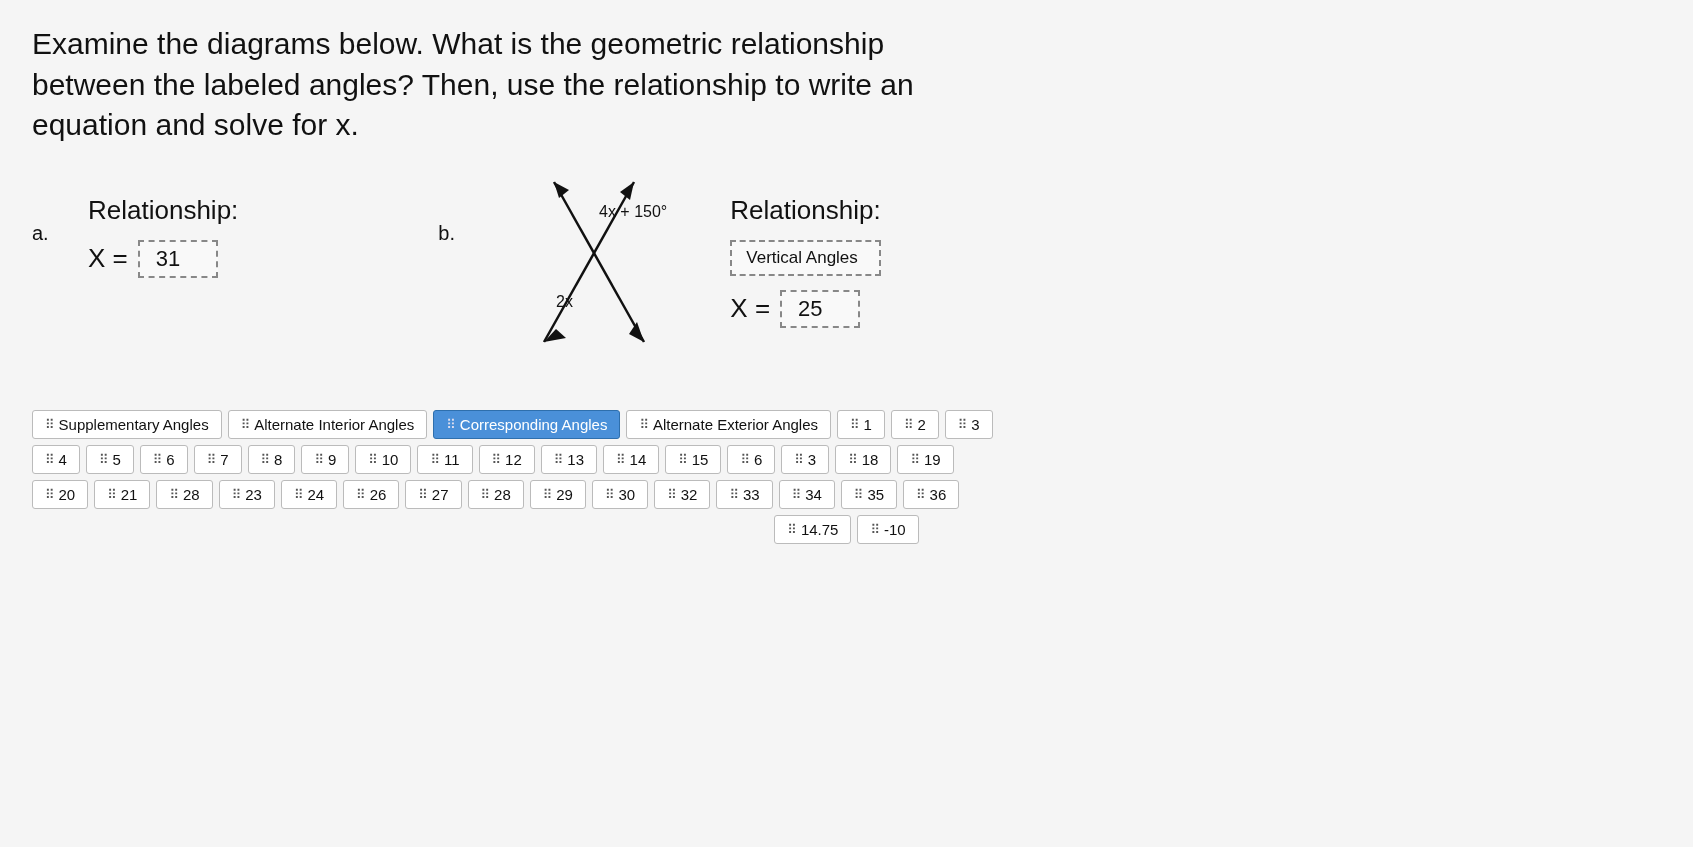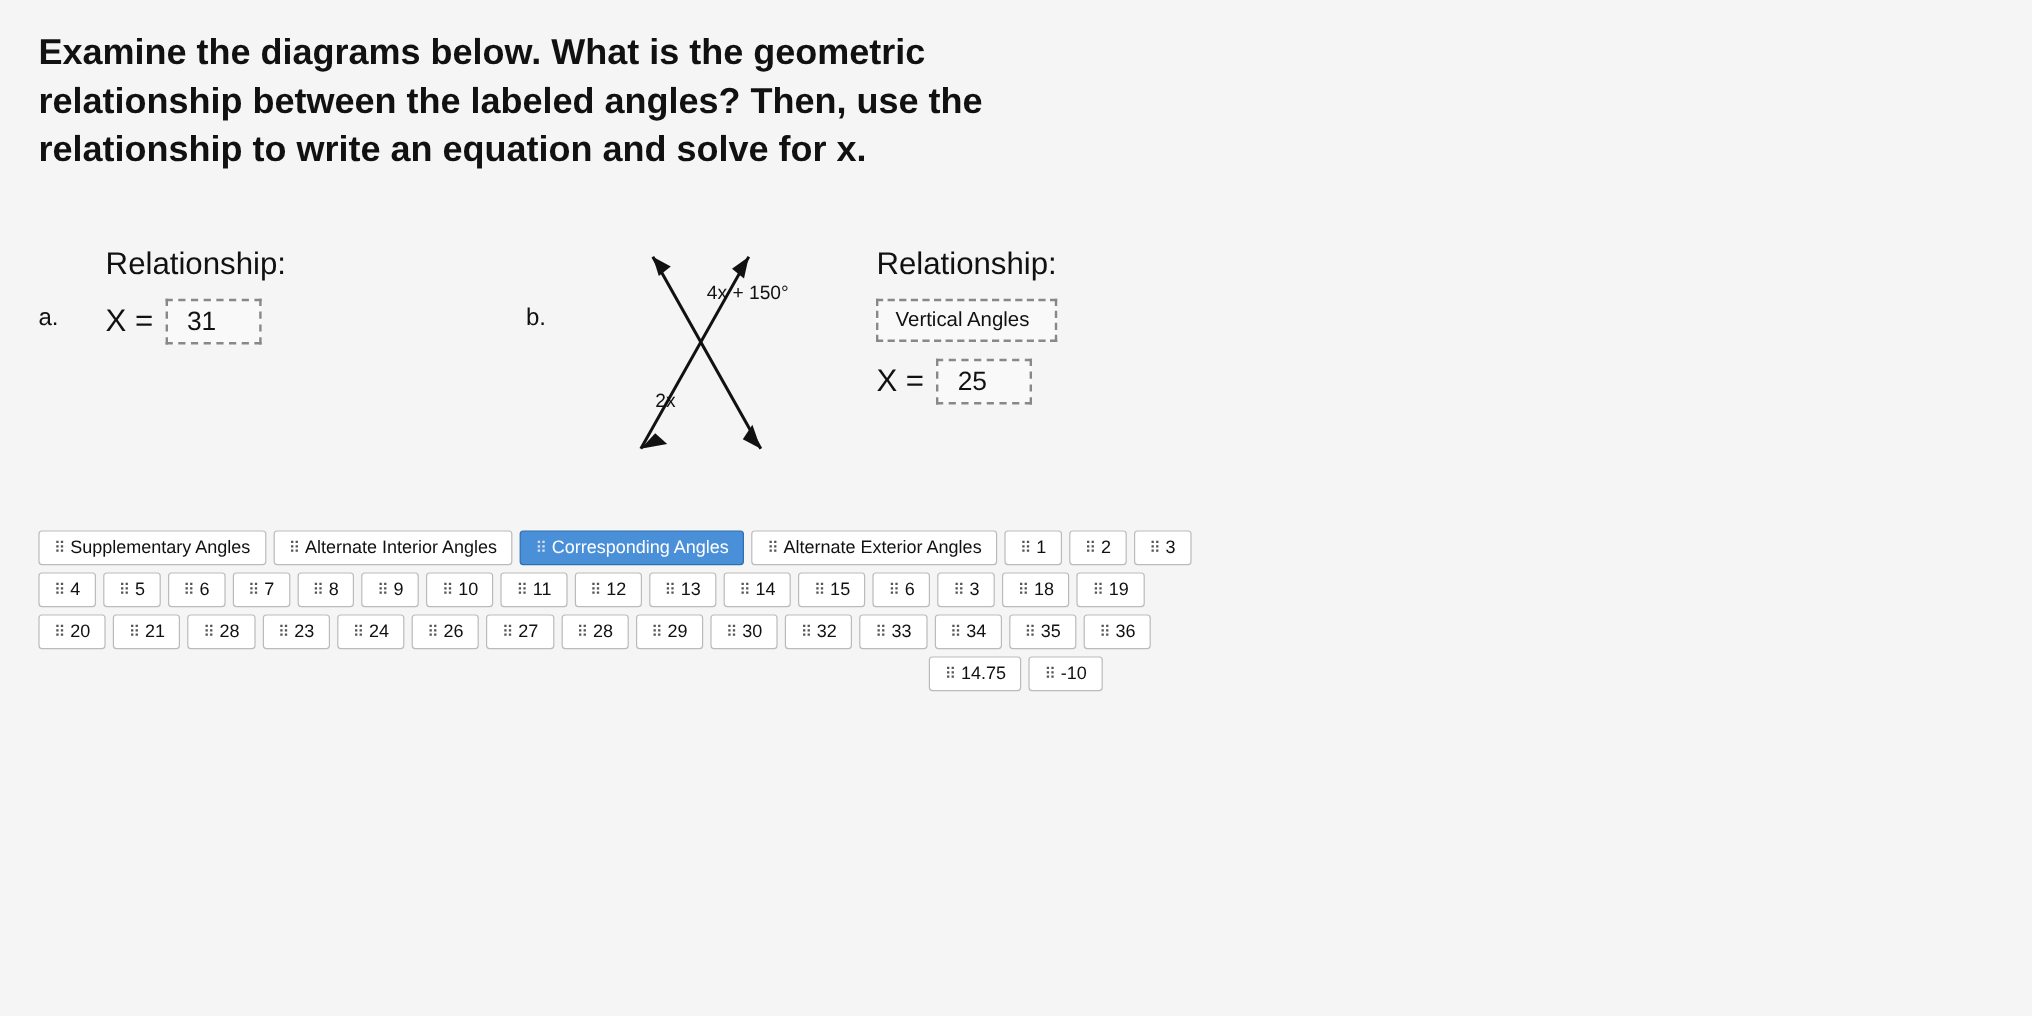--- a/index.html
+++ b/index.html
@@ -7,23 +7,23 @@
       font-family: Arial, sans-serif;
       background: #f5f5f5;
       padding: 24px 32px;
       width: 1693px;
       min-height: 847px;
       font-size: 18px;
       color: #111;
     }
     .question-text {
       font-size: 30px;
-      font-weight: 700;
+      font-weight: 400;
       line-height: 1.35;
-      margin-bottom: 48px;
+      margin-bottom: 16px;
       max-width: 900px;
     }
     .problems-row {
       display: flex;
       flex-direction: row;
       align-items: flex-start;
       gap: 60px;
       margin-bottom: 48px;
     }
     .problem {
@@ -35,30 +35,32 @@
     .problem-label {
       font-size: 20px;
       font-weight: 500;
       margin-top: 60px;
       min-width: 20px;
     }
     .diagram-area {
       position: relative;
       width: 200px;
       height: 200px;
+      text-align: center;
     }
     .relationship-area {
       display: flex;
       flex-direction: column;
       gap: 14px;
       margin-top: 10px;
     }
     .relationship-label {
       font-size: 26px;
       font-weight: 500;
+      margin-top: 23px;
     }
     .dashed-box {
       border: 2px dashed #888;
       padding: 6px 14px;
       font-size: 17px;
       background: #f9f9f9;
       display: inline-block;
       min-width: 120px;
     }
     .answer-row {

